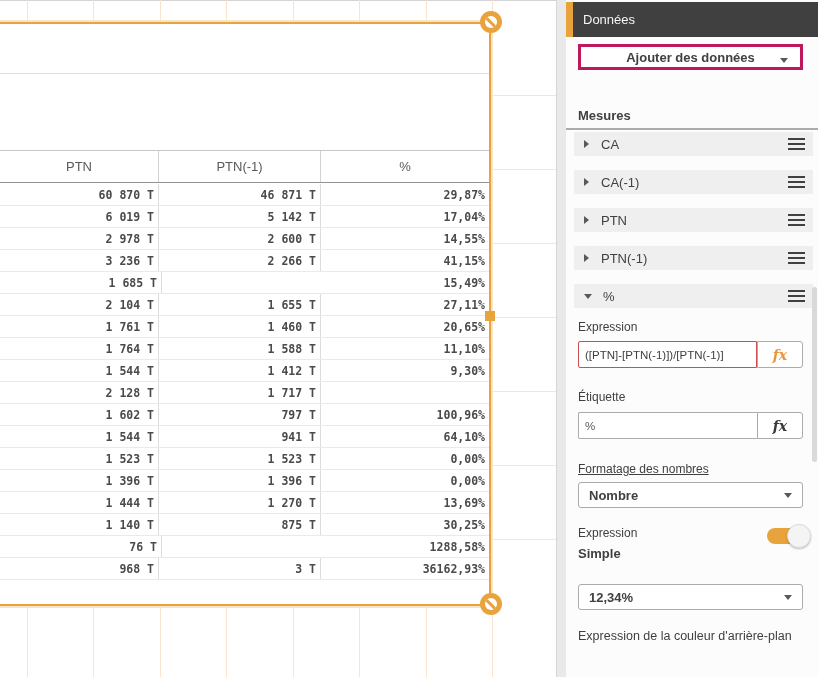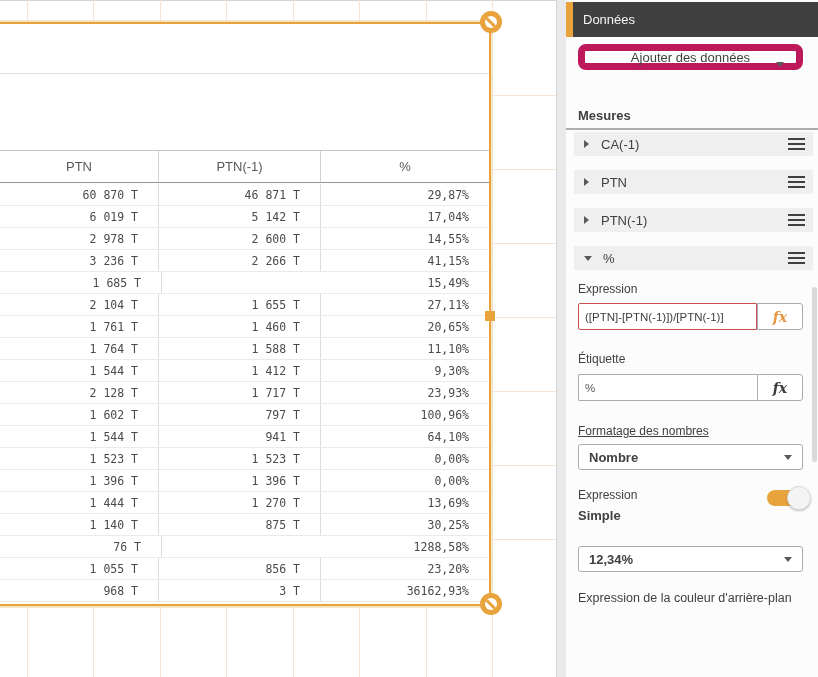--- a/index.html
+++ b/index.html
@@ -18,22 +18,22 @@
 
   
   .viz{position:absolute;left:-2px;top:22px;width:493px;height:584px;background:#fff;
        border:2px solid var(--accent);outline:2px solid var(--accent-glow);z-index:2;}
   .viz-innerline{position:absolute;left:0;top:49px;width:100%;height:1px;background:#E0E0E0;}
   .t-head{position:absolute;left:0;top:126px;width:100%;height:33px;display:flex;
           border-top:1px solid #C6C6C6;border-bottom:1px solid #939393;}
   .t-hcell{display:flex;align-items:center;justify-content:center;font-size:13px;color:#595959;}
   .t-body{position:absolute;left:0;top:160px;width:100%;}
   .t-row{display:flex;height:22px;border-bottom:1px solid #EAEAEA;}
-  .t-cell{display:flex;align-items:center;justify-content:flex-end;padding-right:20px;
-          font-family:"DejaVu Sans Mono",monospace;font-weight:normal;font-size:11.5px;color:#4A4A4A;}
+  .t-cell{display:flex;align-items:center;justify-content:flex-end;padding-right:4px;
+          font-family:"DejaVu Sans Mono",monospace;font-weight:bold;font-size:11.5px;color:#4A4A4A;}
   .c0{width:159px;border-right:1px solid #DCDCDC;}
   .c1{width:162px;border-right:1px solid #DCDCDC;}
   .c2{flex:1;}
   .t-head .c0,.t-head .c1{border-right:1px solid #D2D2D2;}
 
   
   .handle-circle{position:absolute;width:22px;height:22px;border-radius:50%;background:var(--accent);
                  z-index:5;display:flex;align-items:center;justify-content:center;cursor:nwse-resize;}
   .no-icon{position:relative;width:12px;height:12px;border-radius:50%;background:#fff;overflow:hidden;}
   .no-icon::after{content:"";position:absolute;left:-2px;top:4.7px;width:16px;height:2.6px;
@@ -41,22 +41,22 @@
   .handle-square{position:absolute;width:10px;height:10px;background:var(--accent);z-index:5;cursor:ew-resize;}
 
   
   .gutter{position:absolute;left:556px;top:0;width:10px;height:677px;background:#E9E9E9;border-left:1px solid #D6D6D6;}
   .panel{position:absolute;left:566px;top:0;width:252px;height:677px;background:#FCFCFC;overflow:hidden;}
   .panel-header{position:absolute;left:0;top:2px;width:100%;height:35px;background:var(--header-bg);
                 border-left:7px solid var(--accent);display:flex;align-items:center;}
   .panel-header span{color:#F5F5F5;font-size:13px;padding-left:10px;}
   .panel-body{position:absolute;left:0;top:37px;width:100%;height:640px;padding:0 15px 0 12px;}
 
-  .btn-add{margin-top:7px;width:100%;height:26px;background:#fff;border:7px solid #be185d;border-radius:8px;
-           font-weight:normal;font-size:13px;color:#404040;position:relative;display:flex;align-items:center;
+  .btn-add{margin-top:7px;width:100%;height:26px;background:#fff;border:3px solid #be185d;border-radius:0;
+           font-weight:bold;font-size:13px;color:#404040;position:relative;display:flex;align-items:center;
            justify-content:center;cursor:pointer;font-family:"Liberation Sans",sans-serif;}
   .caret{width:0;height:0;border-left:4.5px solid transparent;border-right:4.5px solid transparent;
          border-top:5px solid #595959;}
   .btn-add .caret{position:absolute;right:12px;top:11px;}
 
   .measures-label{margin-top:38px;font-size:13px;font-weight:bold;color:#404040;}
   .measures-rule{height:2px;background:#ACACAC;margin:5px -15px 0 -12px;}
   .m-list{margin:0 -10px 0 -4px;}
   .m-item{height:24px;margin-top:14px;background:#EFEFEF;display:flex;align-items:center;
           padding:0 8px 0 10px;cursor:pointer;}
@@ -170,21 +170,20 @@
         <div class="t-cell c2">11,10%</div>
       </div>
       <div class="t-row">
         <div class="t-cell c0">1 544 T</div>
         <div class="t-cell c1">1 412 T</div>
         <div class="t-cell c2">9,30%</div>
       </div>
       <div class="t-row">
         <div class="t-cell c0">2 128 T</div>
         <div class="t-cell c1">1 717 T</div>
-        <div class="t-cell c2">23,93%</div>
       </div>
       <div class="t-row">
         <div class="t-cell c0">1 602 T</div>
         <div class="t-cell c1">797 T</div>
         <div class="t-cell c2">100,96%</div>
       </div>
       <div class="t-row">
         <div class="t-cell c0">1 544 T</div>
         <div class="t-cell c1">941 T</div>
         <div class="t-cell c2">64,10%</div>
@@ -205,25 +204,20 @@
         <div class="t-cell c2">13,69%</div>
       </div>
       <div class="t-row">
         <div class="t-cell c0">1 140 T</div>
         <div class="t-cell c1">875 T</div>
         <div class="t-cell c2">30,25%</div>
       </div>
       <div class="t-row">
         <div class="t-cell c1">76 T</div>
         <div class="t-cell c2">1288,58%</div>
-      </div>
-      <div class="t-row">
-        <div class="t-cell c0">1 055 T</div>
-        <div class="t-cell c1">856 T</div>
-        <div class="t-cell c2">23,20%</div>
       </div>
       <div class="t-row">
         <div class="t-cell c0">968 T</div>
         <div class="t-cell c1">3 T</div>
         <div class="t-cell c2">36162,93%</div>
       </div>
     </div>
 </div>
 
 <div class="handle-circle" style="left:480px;top:11px;">
@@ -245,20 +239,25 @@
       <span>Ajouter des données</span>
       <span class="caret"></span>
     </div>
 
     <div class="measures-label">Mesures</div>
     <div class="measures-rule"></div>
 
     <div class="m-list">
       <div class="m-item">
         <span class="tri-right"></span>
+        <span class="m-label">CA</span>
+        <span class="drag-handle"></span>
+      </div>
+      <div class="m-item">
+        <span class="tri-right"></span>
         <span class="m-label">CA(-1)</span>
         <span class="drag-handle"></span>
       </div>
       <div class="m-item">
         <span class="tri-right"></span>
         <span class="m-label">PTN</span>
         <span class="drag-handle"></span>
       </div>
       <div class="m-item">
         <span class="tri-right"></span>

